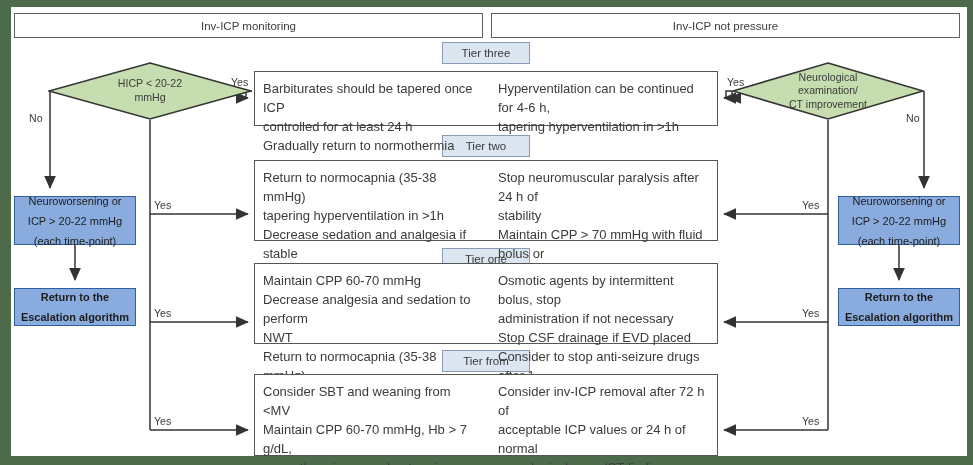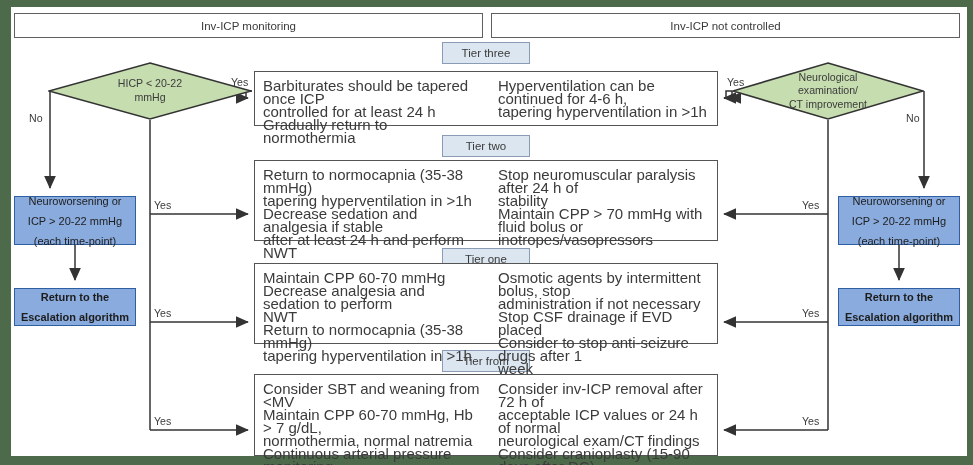--- a/index.html
+++ b/index.html
@@ -62,22 +62,22 @@
   }
   #box-three{top:71px;height:55px;}
   #box-two{top:160px;height:81px;}
   #box-one{top:263px;height:81px;}
   #box-zero{top:374px;height:82px;}
 
   .col{
     flex:0 0 50%;
     box-sizing:border-box;
     padding:0 6px 0 8px;
-    font-size:15px;
-    line-height:13px;
+    font-size:13px;
+    line-height:19px;
     color:#3b3b3b;
     white-space:pre-line;
   }
   .col.right{padding-left:12px;}
 
   
   .blue-box{
     position:absolute;
     box-sizing:border-box;
     border:1.4px solid #2e5fa3;
@@ -171,21 +171,21 @@
 
         <path d="M828,214 L724,214" marker-end="url(#arrL)"></path>
 
         <path d="M828,322 L724,322" marker-end="url(#arrL)"></path>
 
         <path d="M828,430 L724,430" marker-end="url(#arrL)"></path>
       </g>
     </svg>
 
     <div id="hdr-left" class="hdr">Inv-ICP monitoring</div>
-    <div id="hdr-right" class="hdr">Inv-ICP not controlled</div>
+    <div id="hdr-right" class="hdr">Inv-ICP not pressure</div>
 
     <div id="tier-three" class="tier">Tier three</div>
     <div id="tier-two" class="tier">Tier two</div>
     <div id="tier-one" class="tier">Tier one</div>
     <div id="tier-zero" class="tier">Tier from</div>
 
     <div id="diamond-left" class="diamond-wrap">
       <svg width="204" height="58" viewBox="0 0 204 58">
         <polygon points="102,1 203,29 102,57 1,29" fill="#c6ddb0" stroke="#333333" stroke-width="1.6"></polygon>
       </svg>

